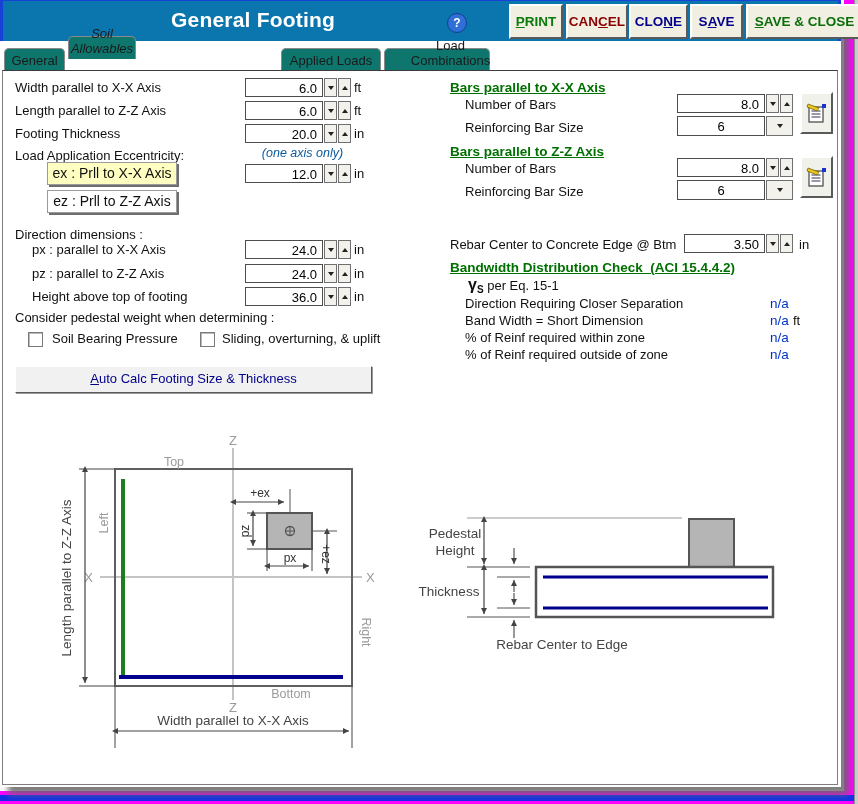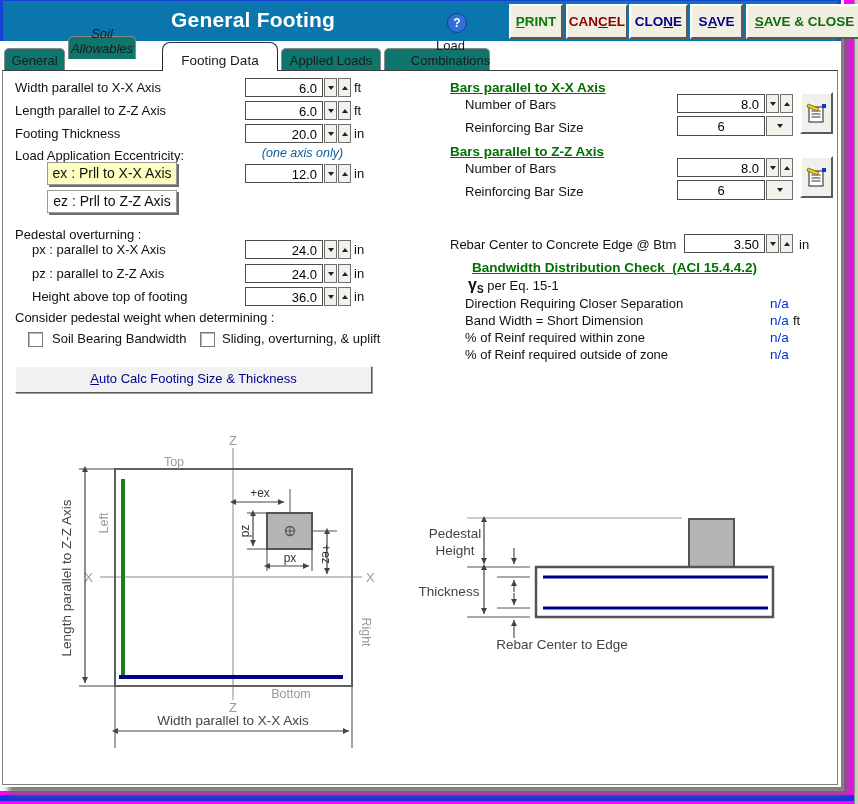--- a/index.html
+++ b/index.html
@@ -70,21 +70,20 @@
       <div class="tbtn" style="left:663px;width:53px;color:#00008b;">
         <span><span>S</span><span class="u">A</span><span>VE</span></span>
       </div>
       <div class="tbtn" style="left:719px;width:117px;color:#0a6e0a;">
         <span><span></span><span class="u">S</span><span>AVE &amp; CLOSE</span></span>
       </div>
     </div>
 
     <div class="tab" style="left:4px;top:48px;width:61px;height:23px;">General</div>
     <div class="tab" style="left:68px;top:36px;width:68px;height:23px;font-style:italic;">Soil Allowables</div>
-    <div class="tab active" style="left:162px;top:42px;width:116px;height:29px;">Footing Data</div>
     <div class="tab" style="left:281px;top:48px;width:100px;height:23px;">Applied Loads</div>
     <div class="tab" style="left:384px;top:48px;width:106px;height:23px;padding-left:27px;">Load Combinations</div>
 
     <div class="panel"></div>
 
     <span class="lbl" style="left:15px;top:80px;">Width parallel to X-X Axis</span>
     <div class="vbox" style="left:245px;top:78px;">
         <span class="v">6.0</span>
       </div>
     <div class="spin" style="left:324px;top:78px;">
@@ -129,21 +128,21 @@
     <div class="spin" style="left:324px;top:164px;">
         <i class="tri-d"></i>
       </div>
     <div class="spin" style="left:338px;top:164px;">
         <i class="tri-u"></i>
       </div>
     <span class="unit" style="left:354px;top:166px;">in</span>
 
     <div class="ecc-btn" style="top:190px;background:#ffffff;">ez : Prll to Z-Z Axis</div>
 
-    <span class="lbl" style="left:15px;top:227px;">Pedestal overturning :</span>
+    <span class="lbl" style="left:15px;top:227px;">Direction dimensions :</span>
 
     <span class="lbl" style="left:32px;top:242px;">px : parallel to X-X Axis</span>
     <div class="vbox" style="left:245px;top:240px;">
         <span class="v">24.0</span>
       </div>
     <div class="spin" style="left:324px;top:240px;">
         <i class="tri-d"></i>
       </div>
     <div class="spin" style="left:338px;top:240px;">
         <i class="tri-u"></i>
@@ -169,21 +168,21 @@
     <div class="spin" style="left:324px;top:287px;">
         <i class="tri-d"></i>
       </div>
     <div class="spin" style="left:338px;top:287px;">
         <i class="tri-u"></i>
       </div>
     <span class="unit" style="left:354px;top:289px;">in</span>
 
     <span class="lbl" style="left:15px;top:310px;">Consider pedestal weight when determining :</span>
     <div class="chk" style="left:28px;top:332px;"></div>
-    <span class="lbl" style="left:52px;top:331px;">Soil Bearing Bandwidth</span>
+    <span class="lbl" style="left:52px;top:331px;">Soil Bearing Pressure</span>
     <div class="chk" style="left:200px;top:332px;"></div>
     <span class="lbl" style="left:222px;top:331px;">Sliding, overturning, &amp; uplift</span>
 
     <div class="autocalc">
       <span class="u">A</span><span>uto Calc Footing Size &amp; Thickness</span>
     </div>
 
     <span class="green-hd" style="left:450px;top:80px;">Bars parallel to X-X Axis</span>
     <span class="lbl" style="left:465px;top:97px;">Number of Bars</span>
     <div class="vbox" style="left:677px;top:94px;width:88px;">
@@ -247,21 +246,21 @@
         <span class="v">3.50</span>
       </div>
     <div class="spin" style="left:766px;top:234px;">
         <i class="tri-d"></i>
       </div>
     <div class="spin" style="left:780px;top:234px;">
         <i class="tri-u"></i>
       </div>
     <span class="unit" style="left:799px;top:237px;">in</span>
 
-    <span class="green-hd" style="left:450px;top:260px;margin-left:22px;">Bandwidth Distribution Check&nbsp; (ACI 15.4.4.2)</span>
+    <span class="green-hd" style="left:450px;top:260px;">Bandwidth Distribution Check&nbsp; (ACI 15.4.4.2)</span>
     <span class="gamma-line" style="left:468px;top:276px;"><span class="g">γ</span><span class="gs">S</span><span> per Eq. 15-1</span></span>
 
     <span class="lbl" style="left:465px;top:296px;">Direction Requiring Closer Separation</span>
     <span class="na" style="left:770px;top:296px;">n/a</span>
 
     <span class="lbl" style="left:465px;top:313px;">Band Width = Short Dimension</span>
     <span class="na" style="left:770px;top:313px;">n/a</span>
     <span class="unit" style="left:793px;top:313px;">ft</span>
 
     <span class="lbl" style="left:465px;top:330px;">% of Reinf required within zone</span>

